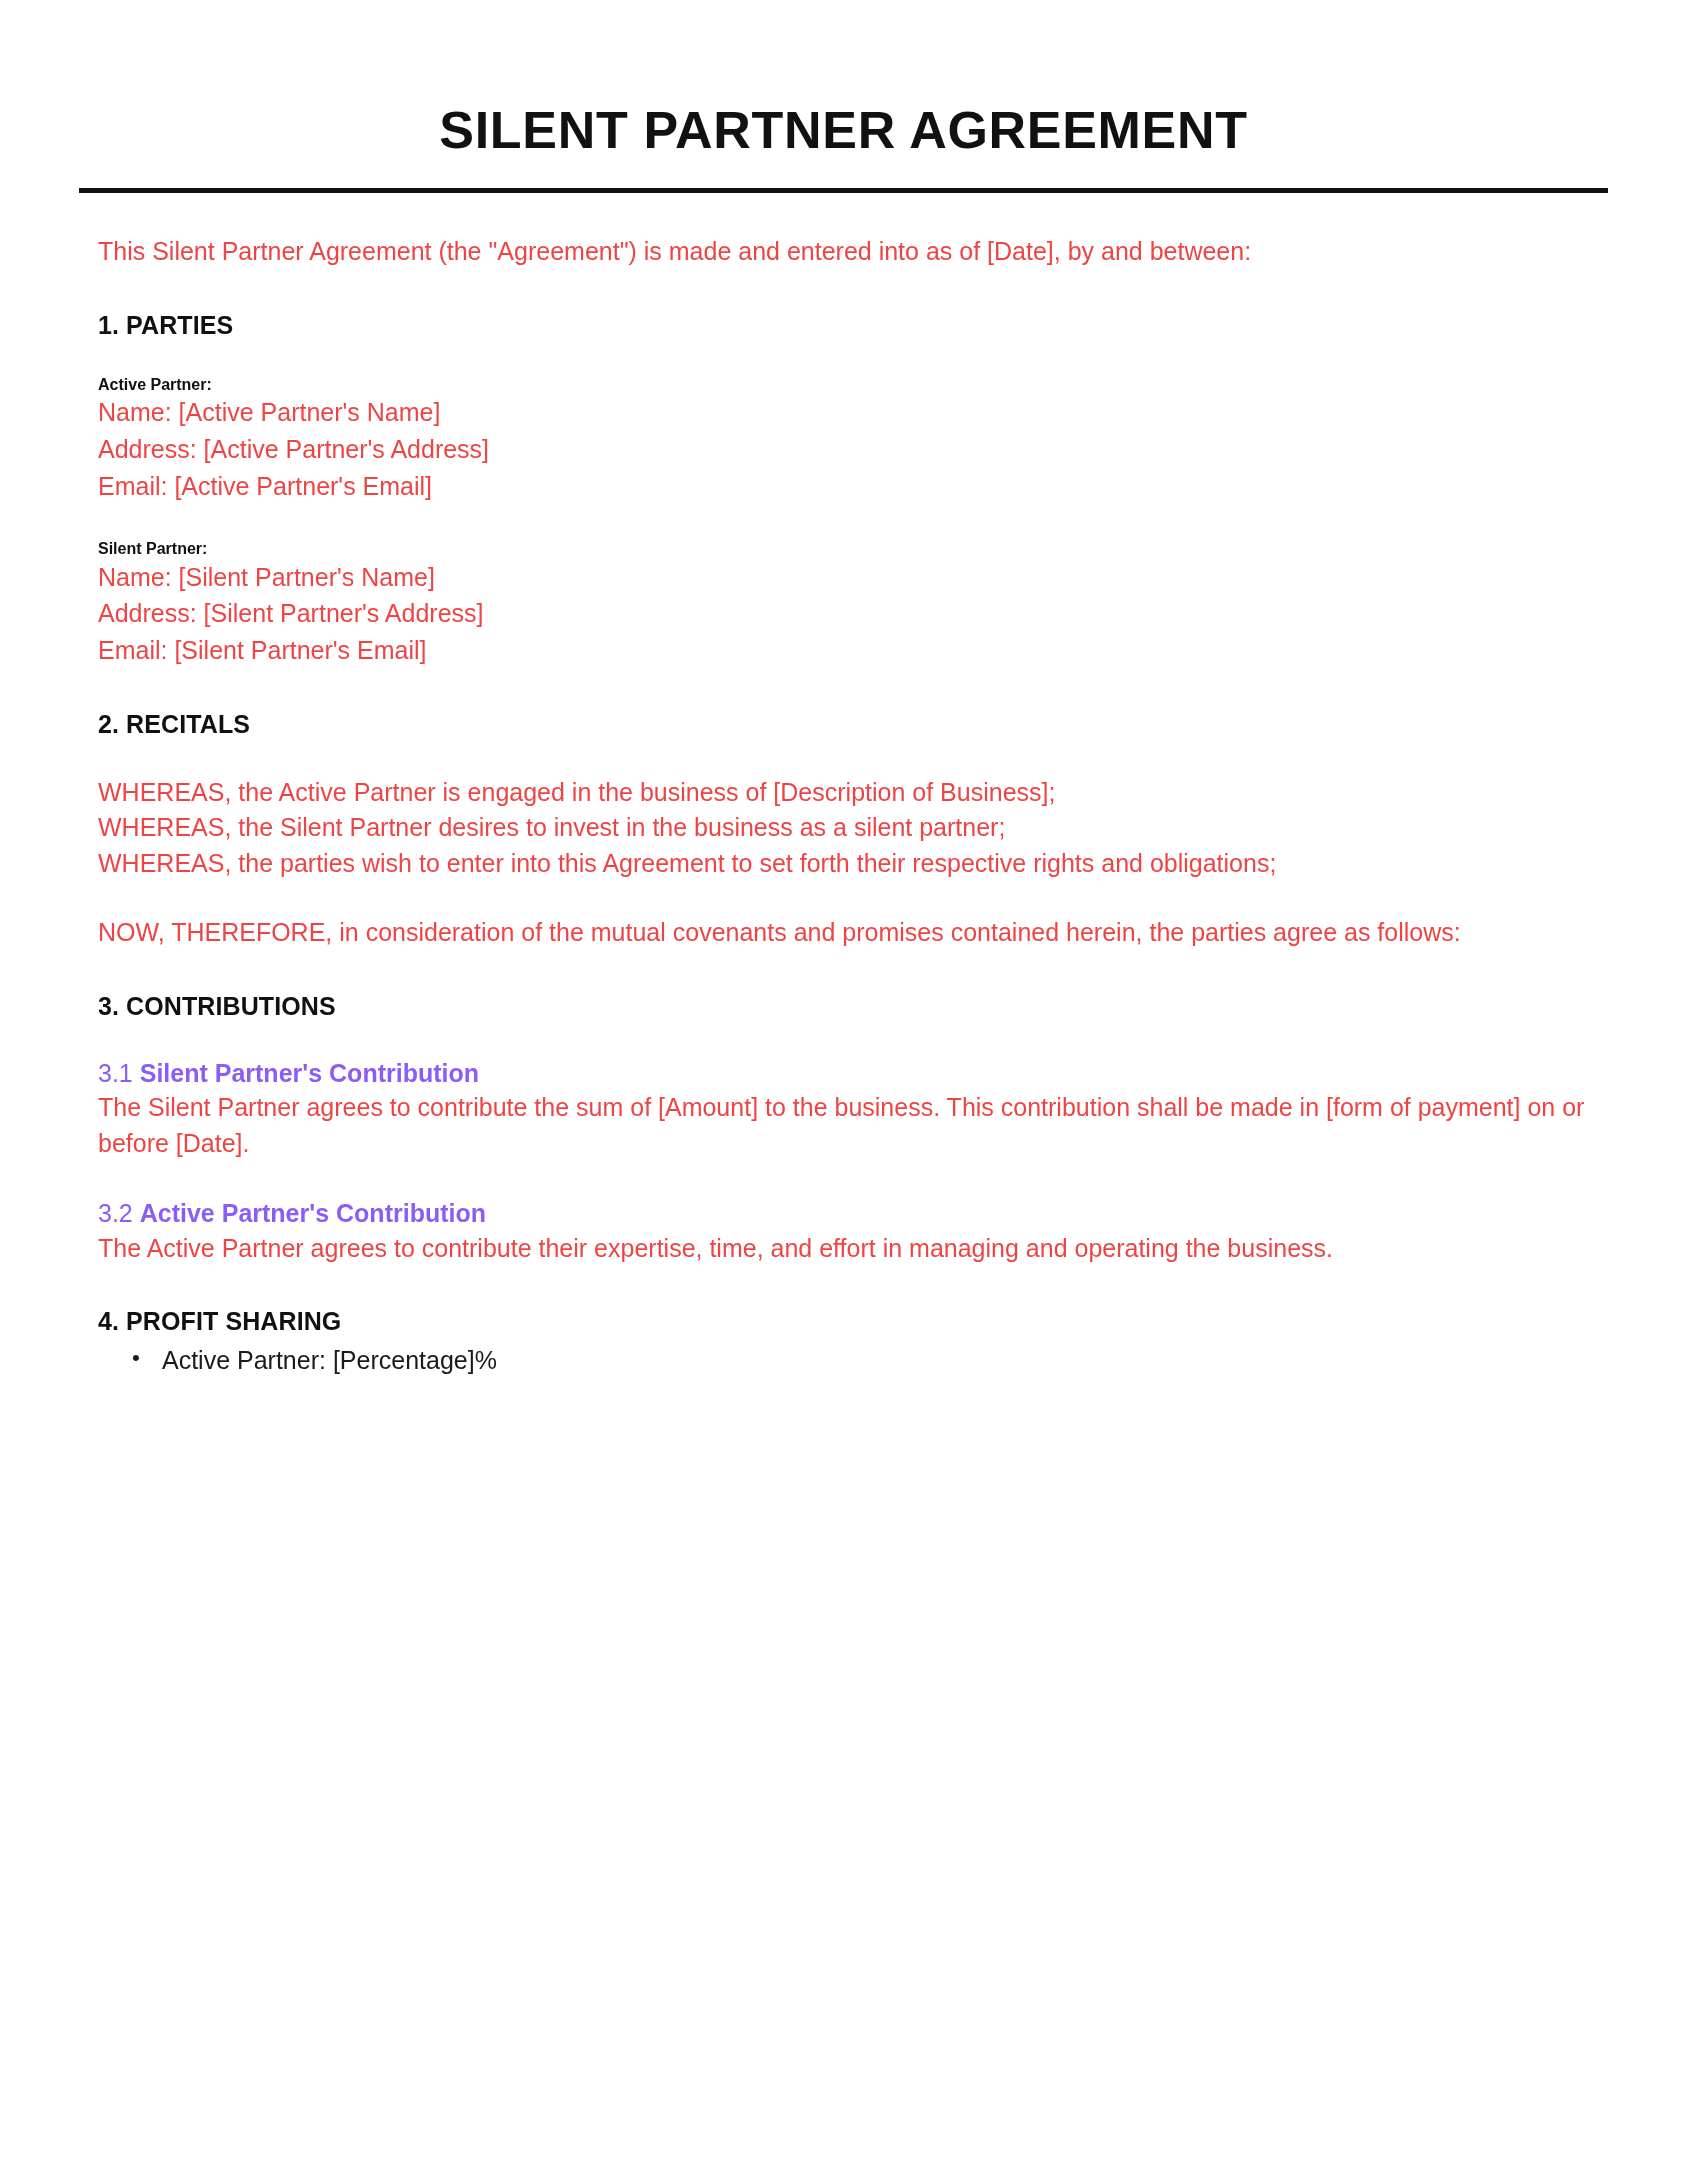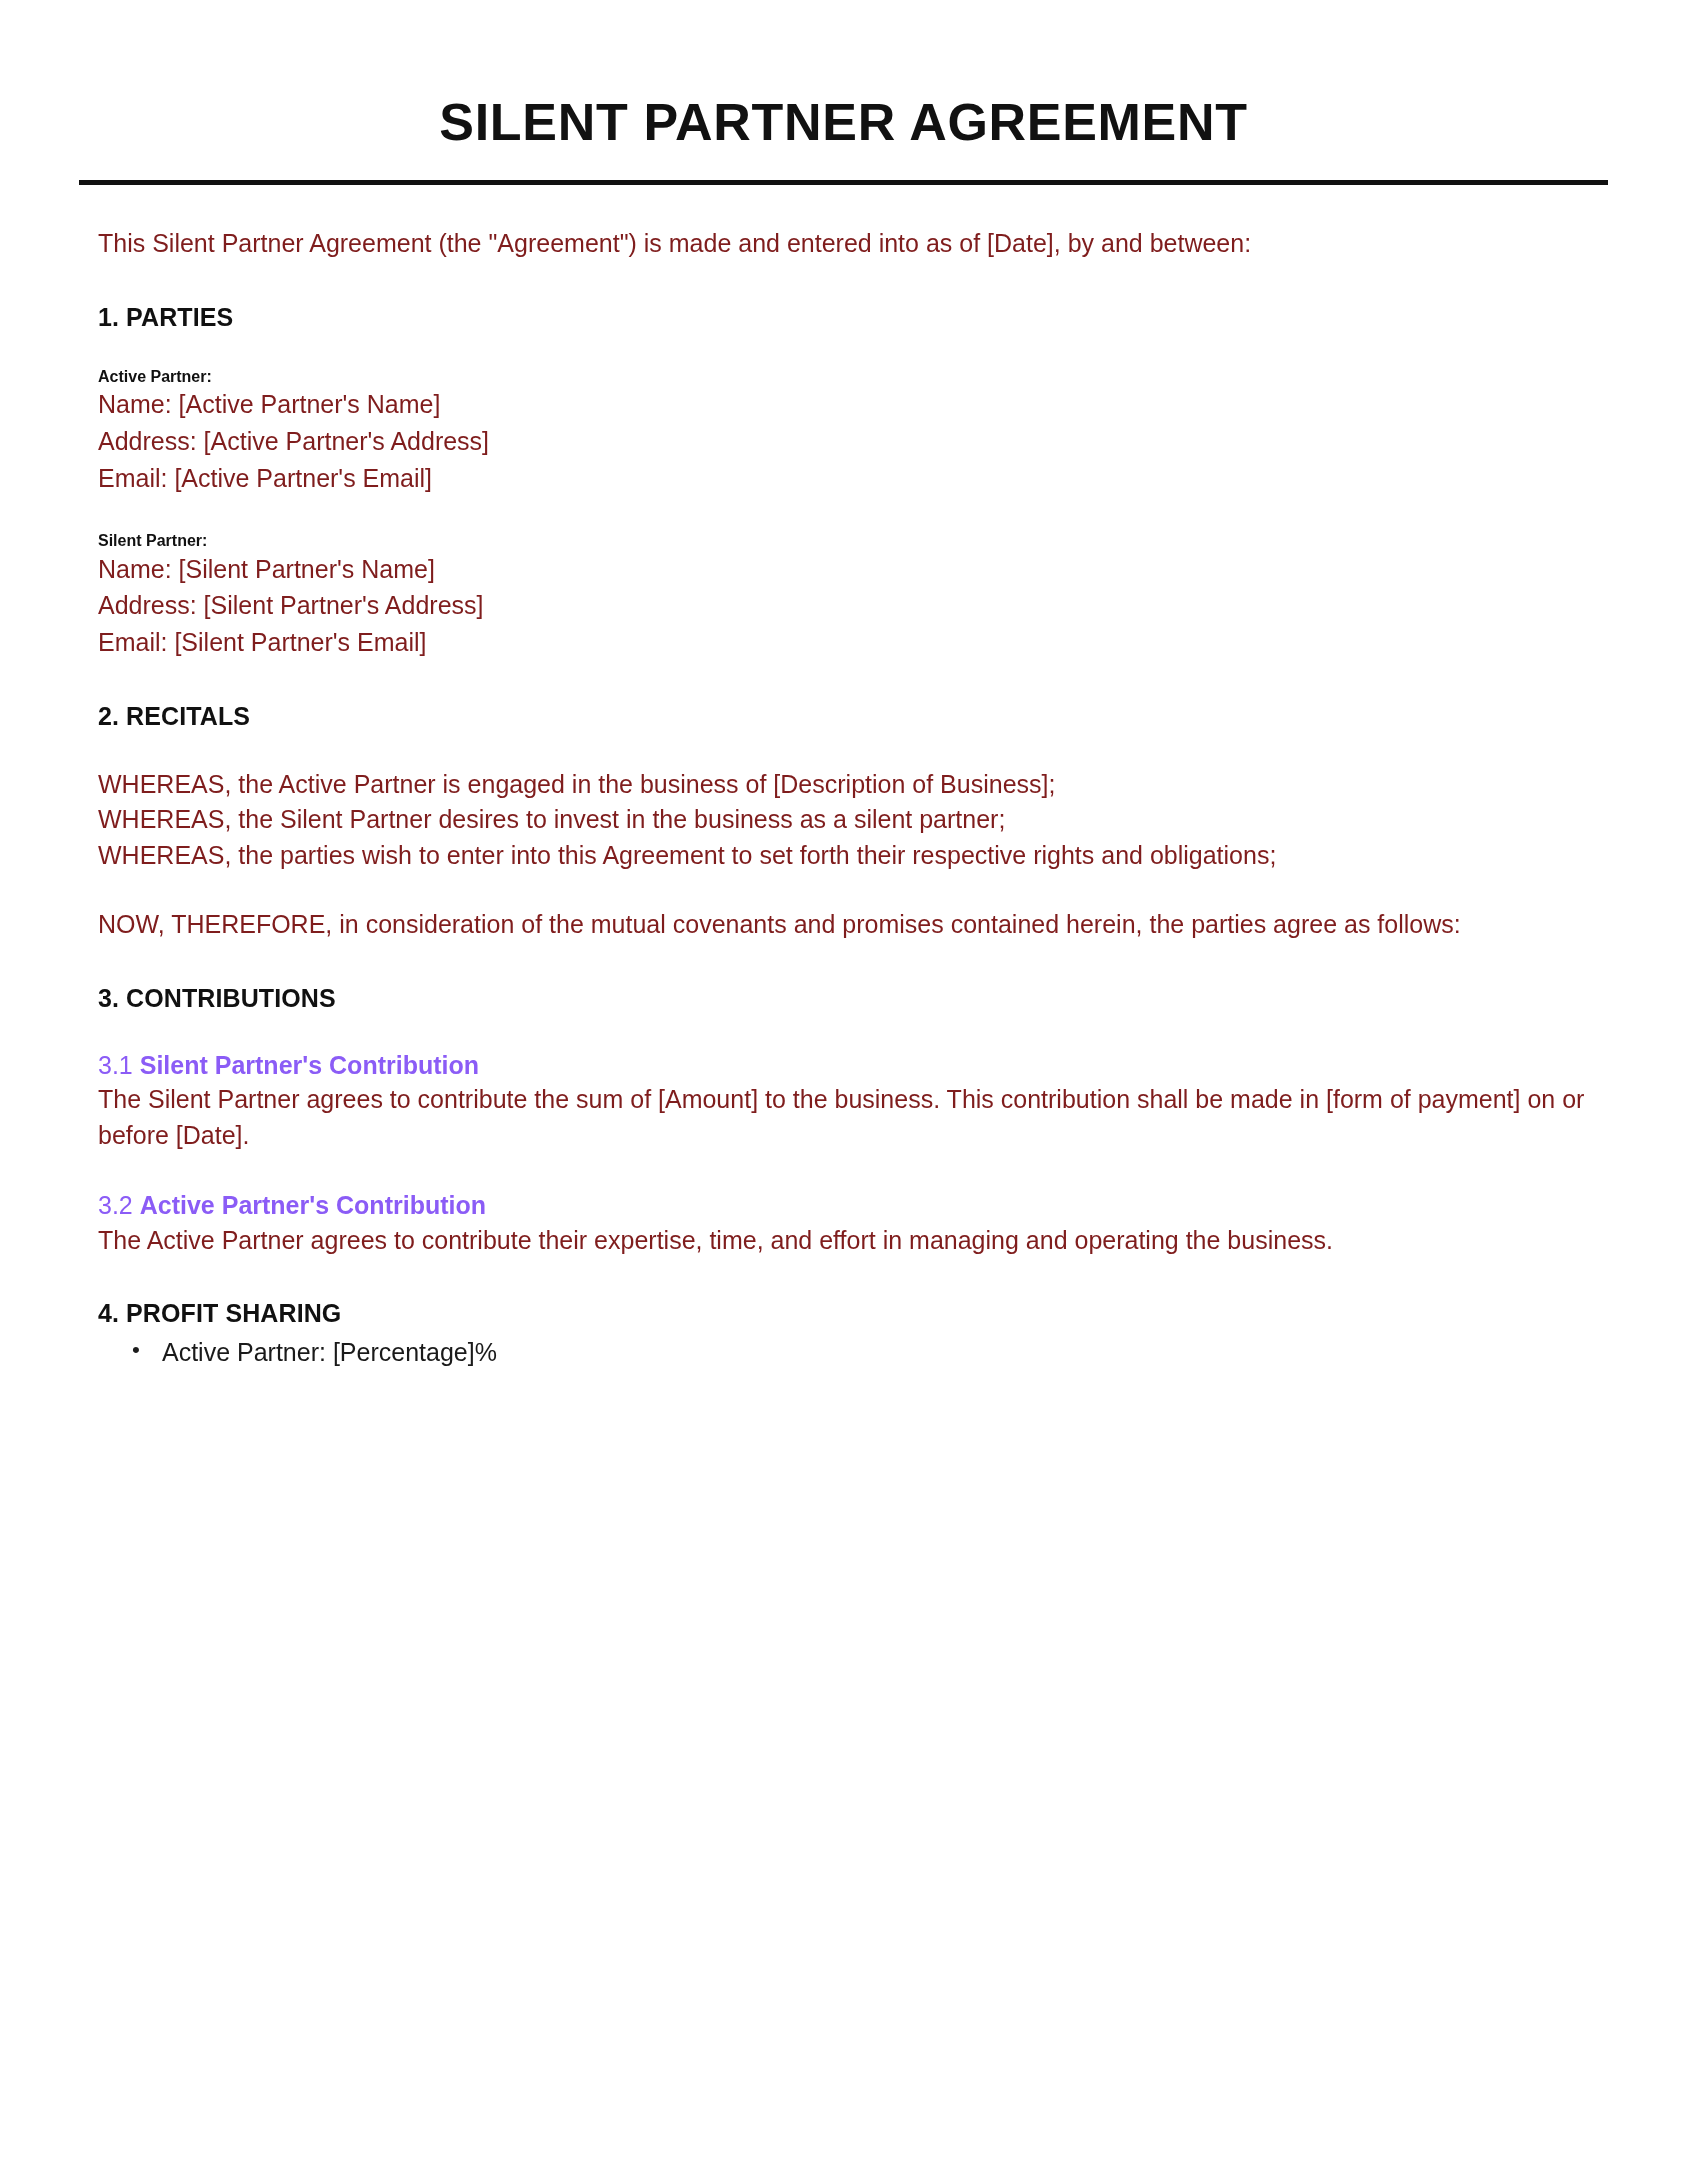--- a/index.html
+++ b/index.html
@@ -24,37 +24,37 @@
   }
   .title-block {
     padding: 86px 79px 0 79px;
   }
   .doc-title {
     text-align: center;
     font-size: 52px;
     font-weight: bold;
     letter-spacing: 0.7px;
     line-height: 1.1;
-    margin: 8px;
+    margin: 16px;
     color: #111111;
   }
   .title-rule {
     margin-top: 29px;
     height: 5.3px;
     background: #111111;
     width: 100%;
   }
   .body-wrap {
     padding: 0 98px 0 98px;
   }
   p, .line {
     font-size: 25px;
     line-height: 1.42;
     margin: 0;
-    color: #7f1d1d;
+    color: #ef4444;
   }
   .para {
     margin-top: 34px;
     max-width: 1489px;
   }
   .para.first {
     margin-top: 41px;
   }
   .h2 {
     font-size: 25px;

